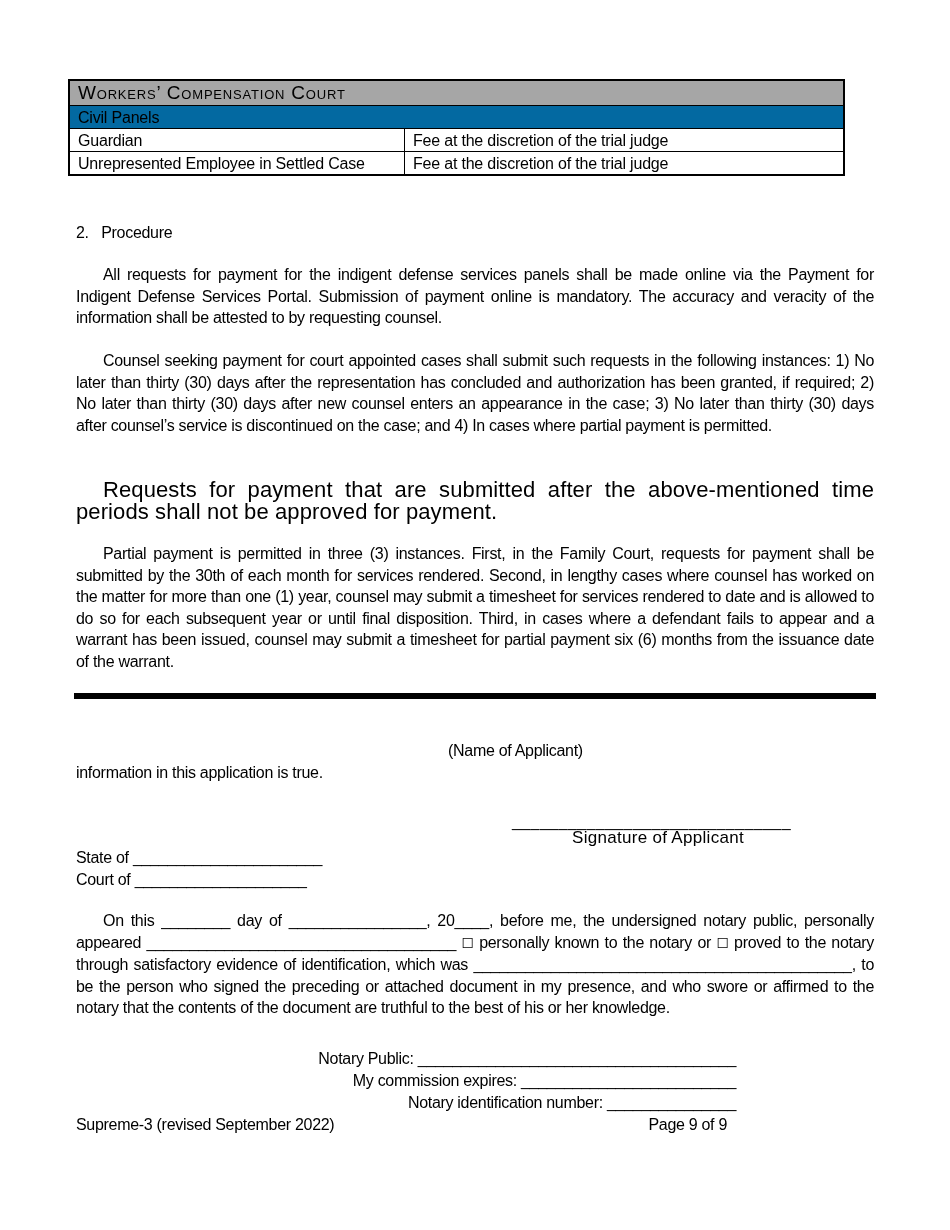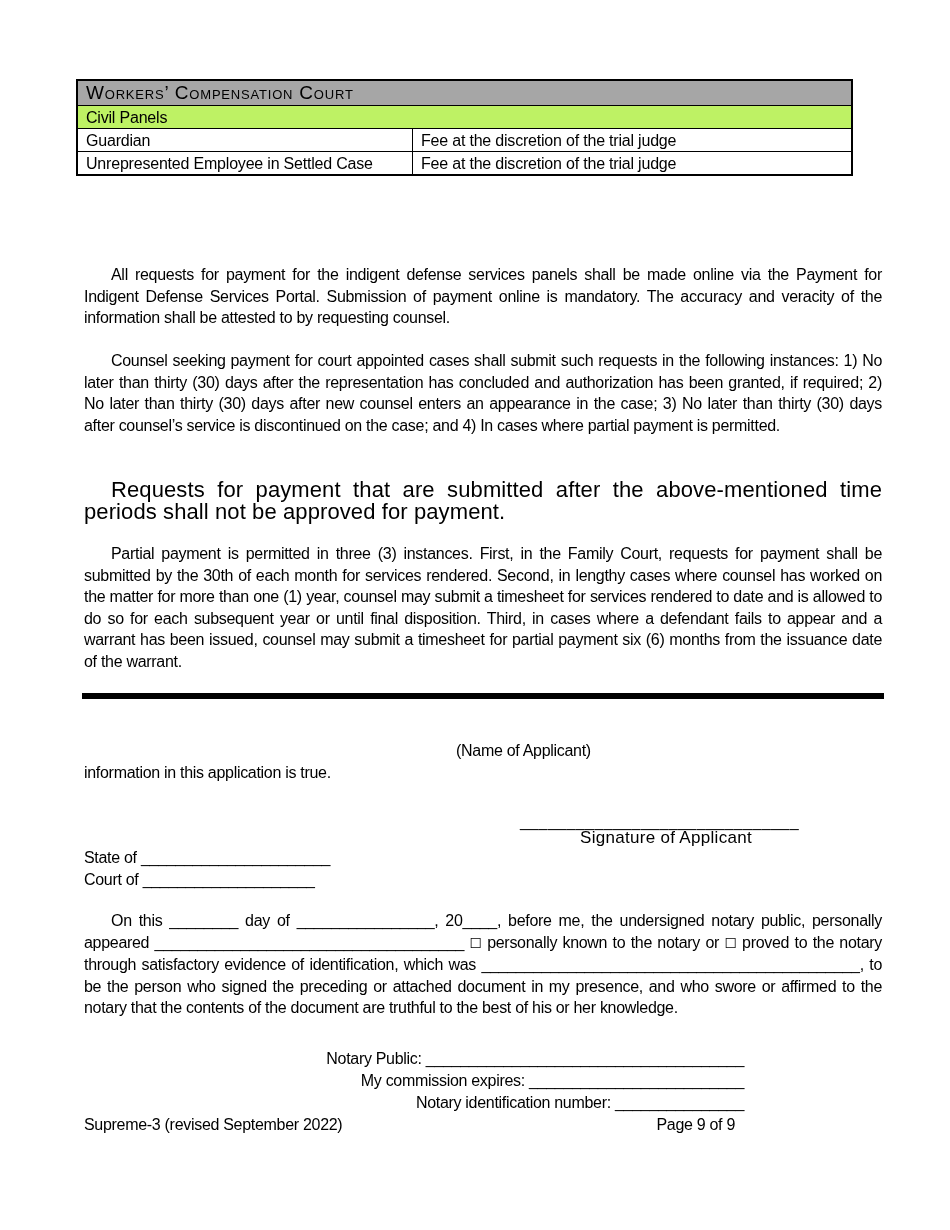--- a/index.html
+++ b/index.html
@@ -1,34 +1,34 @@
 <!DOCTYPE html>
 <html><head>
 <meta charset="utf-8">
 <style>
   html, body { margin: 0; padding: 0; background: #ffffff; }
   body {
     width: 950px; height: 1230px; position: relative; overflow: hidden;
     font-family: "DejaVu Sans", sans-serif; color: #000;
   }
-  .page { position: absolute; left: 8px; top: 0; width: 814px; height: 1230px; }
+  .page { position: absolute; left: 0; top: 0; width: 814px; height: 1230px; }
   .condensed { font-family: "Liberation Sans", sans-serif; font-size: 16px; letter-spacing: -0.3px; }
 
   table.fees {
     position: absolute; left: 68px; top: 79px; width: 777px;
     border-collapse: collapse; border: 2px solid #000;
   }
   table.fees td {
     border: 1px solid #000; padding: 1px 8px 1px 8px; height: 20px;
     font-family: "Liberation Sans", sans-serif; font-size: 16px; letter-spacing: -0.2px;
     vertical-align: bottom;
   }
   .court-row td { background: #a6a6a6; height: 46px; padding-bottom: 2px; }
   .court-title { font-variant: small-caps; font-size: 19px; letter-spacing: 0.8px; }
-  .panel-row td { background: #bef264; height: 20px; font-size: 17px; letter-spacing: 0.2px; }
+  .panel-row td { background: #0369a1; height: 20px; font-size: 17px; letter-spacing: 0.2px; }
   table.fees td.col1 { width: 318px; margin-top: 47px; }
 
   .block { position: absolute; left: 76px; width: 798px; line-height: 21.6px; text-align: justify; }
   .indent { text-indent: 27px; }
 
   .proc { top: 222px; }
   .p1 { top: 264px; }
   .p2 { top: 350px; }
   .p3 { top: 479px; font-size: 22px; letter-spacing: 0.1px; }
   .p4 { top: 543px; }
@@ -73,20 +73,21 @@
       <td class="col1">Guardian</td>
       <td>Fee at the discretion of the trial judge</td>
     </tr>
     <tr>
       <td class="col1">Unrepresented Employee in Settled Case</td>
       <td>Fee at the discretion of the trial judge</td>
     </tr>
   </tbody>
     </table>
 
+  <div class="block proc condensed" style="white-space:pre;">2.   Procedure</div>
   <div class="block p1 condensed indent">All requests for payment for the indigent defense services panels shall be made online via the Payment for Indigent Defense Services Portal.  Submission of payment online is mandatory.  The accuracy and veracity of the information shall be attested to by requesting counsel.</div>
   <div class="block p2 condensed indent">Counsel seeking payment for court appointed cases shall submit such requests in the following instances: 1) No later than thirty (30) days after the representation has concluded and authorization has been granted, if required; 2) No later than thirty (30) days after new counsel enters an appearance in the case; 3) No later than thirty (30) days after counsel’s service is discontinued on the case; and 4) In cases where partial payment is permitted.</div>
   <div class="block p3 condensed indent">Requests for payment that are submitted after the above-mentioned time periods shall not be approved for payment.</div>
   <div class="block p4 condensed indent">Partial payment is permitted in three (3) instances. First, in the Family Court, requests for payment shall be submitted by the 30th of each month for services rendered. Second, in lengthy cases where counsel has worked on the matter for more than one (1) year, counsel may submit a timesheet for services rendered to date and is allowed to do so for each subsequent year or until final disposition. Third, in cases where a defendant fails to appear and a warrant has been issued, counsel may submit a timesheet for partial payment six (6) months from the issuance date of the warrant.</div>
 
   <div class="rule"></div>
 
   <div class="name-caption condensed">(Name of Applicant)</div>
   <div class="aff-line2 condensed">information in this application is true.</div>
 

